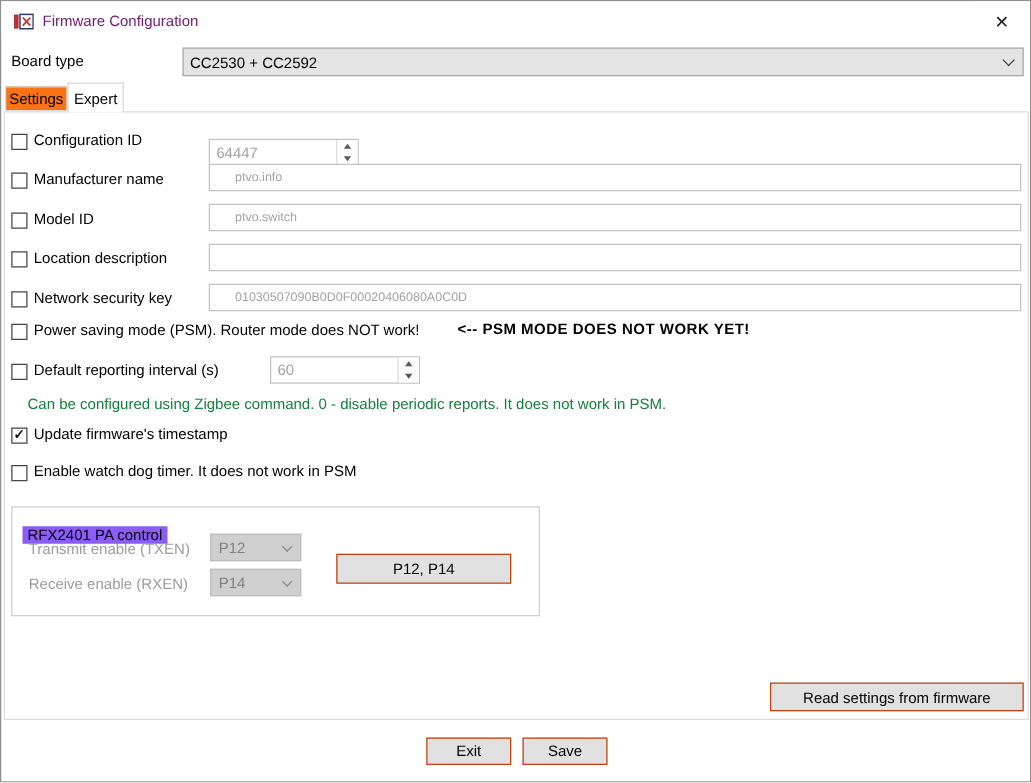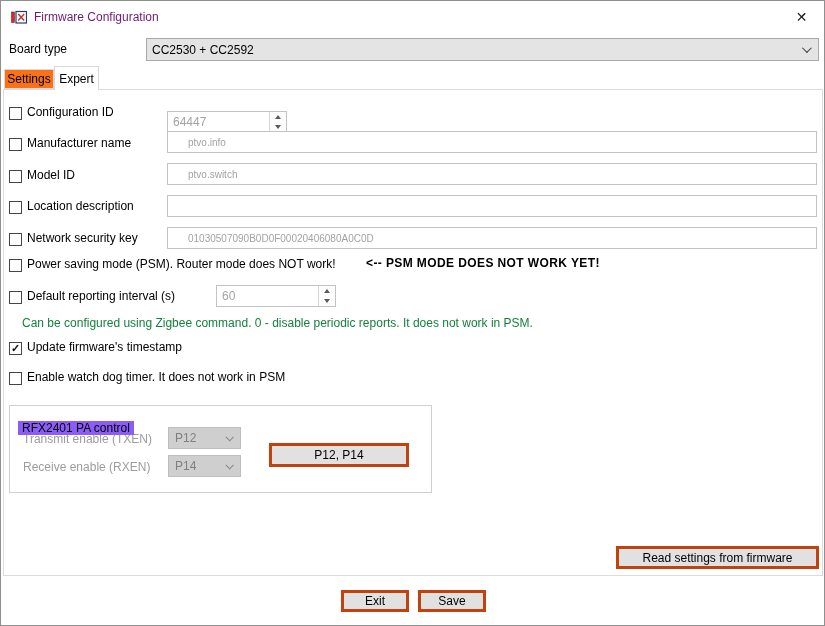--- a/index.html
+++ b/index.html
@@ -112,21 +112,21 @@
     display: flex; align-items: center; padding-left: 6px; color: #7f7f7f;
   }
   .dd-chevron {
     position: absolute; right: 8px; top: 7px; width: 6px; height: 6px;
     border-right: 1px solid #8a8a8a; border-bottom: 1px solid #8a8a8a;
     transform: rotate(45deg) translateY(-1px);
   }
   
   .btn {
     position: absolute; z-index: 2;
-    background: #e1e1e1; border: 3px solid #c2410c;
+    background: #e1e1e1; border: 1px solid #c2410c;
     display: flex; align-items: center; justify-content: center;
     font-family: "Liberation Sans", sans-serif; font-size: 12px; color: #000;
     cursor: default;
   }
   .btn-pins { left: 268px; top: 442px; width: 140px; height: 24px; }
   .btn-read { left: 615px; top: 545px; width: 203px; height: 23px; }
   .btn-exit { left: 340px; top: 589px; width: 68px; height: 22px; }
   .btn-save { left: 417px; top: 589px; width: 68px; height: 22px; }
 </style>
 </head>

